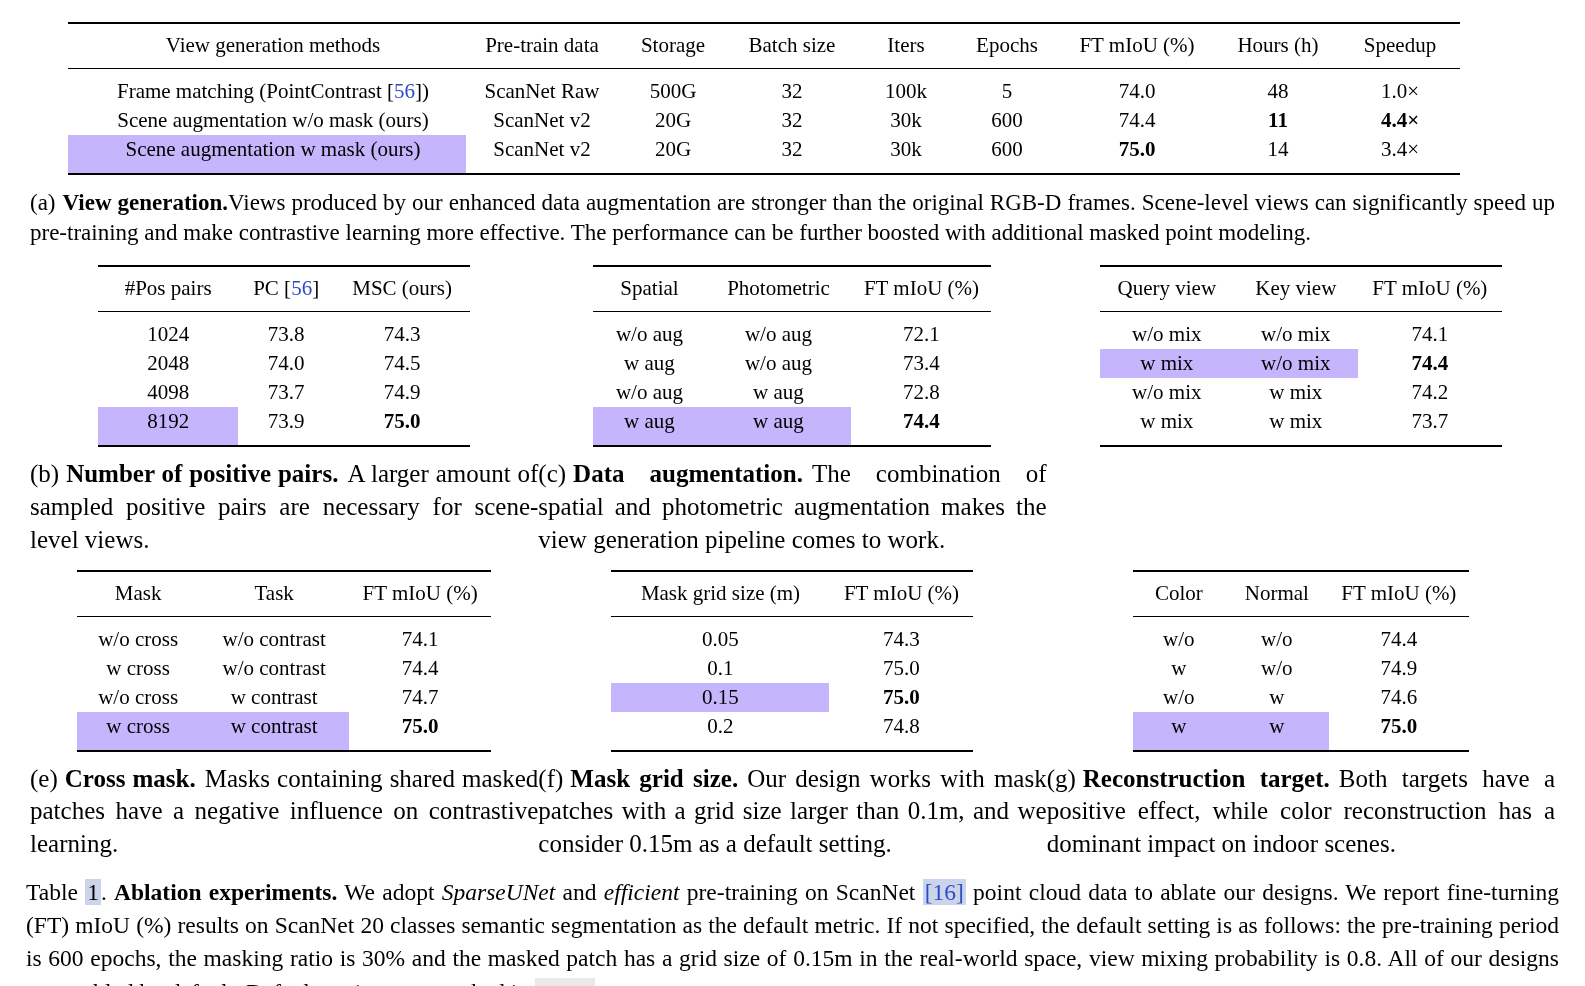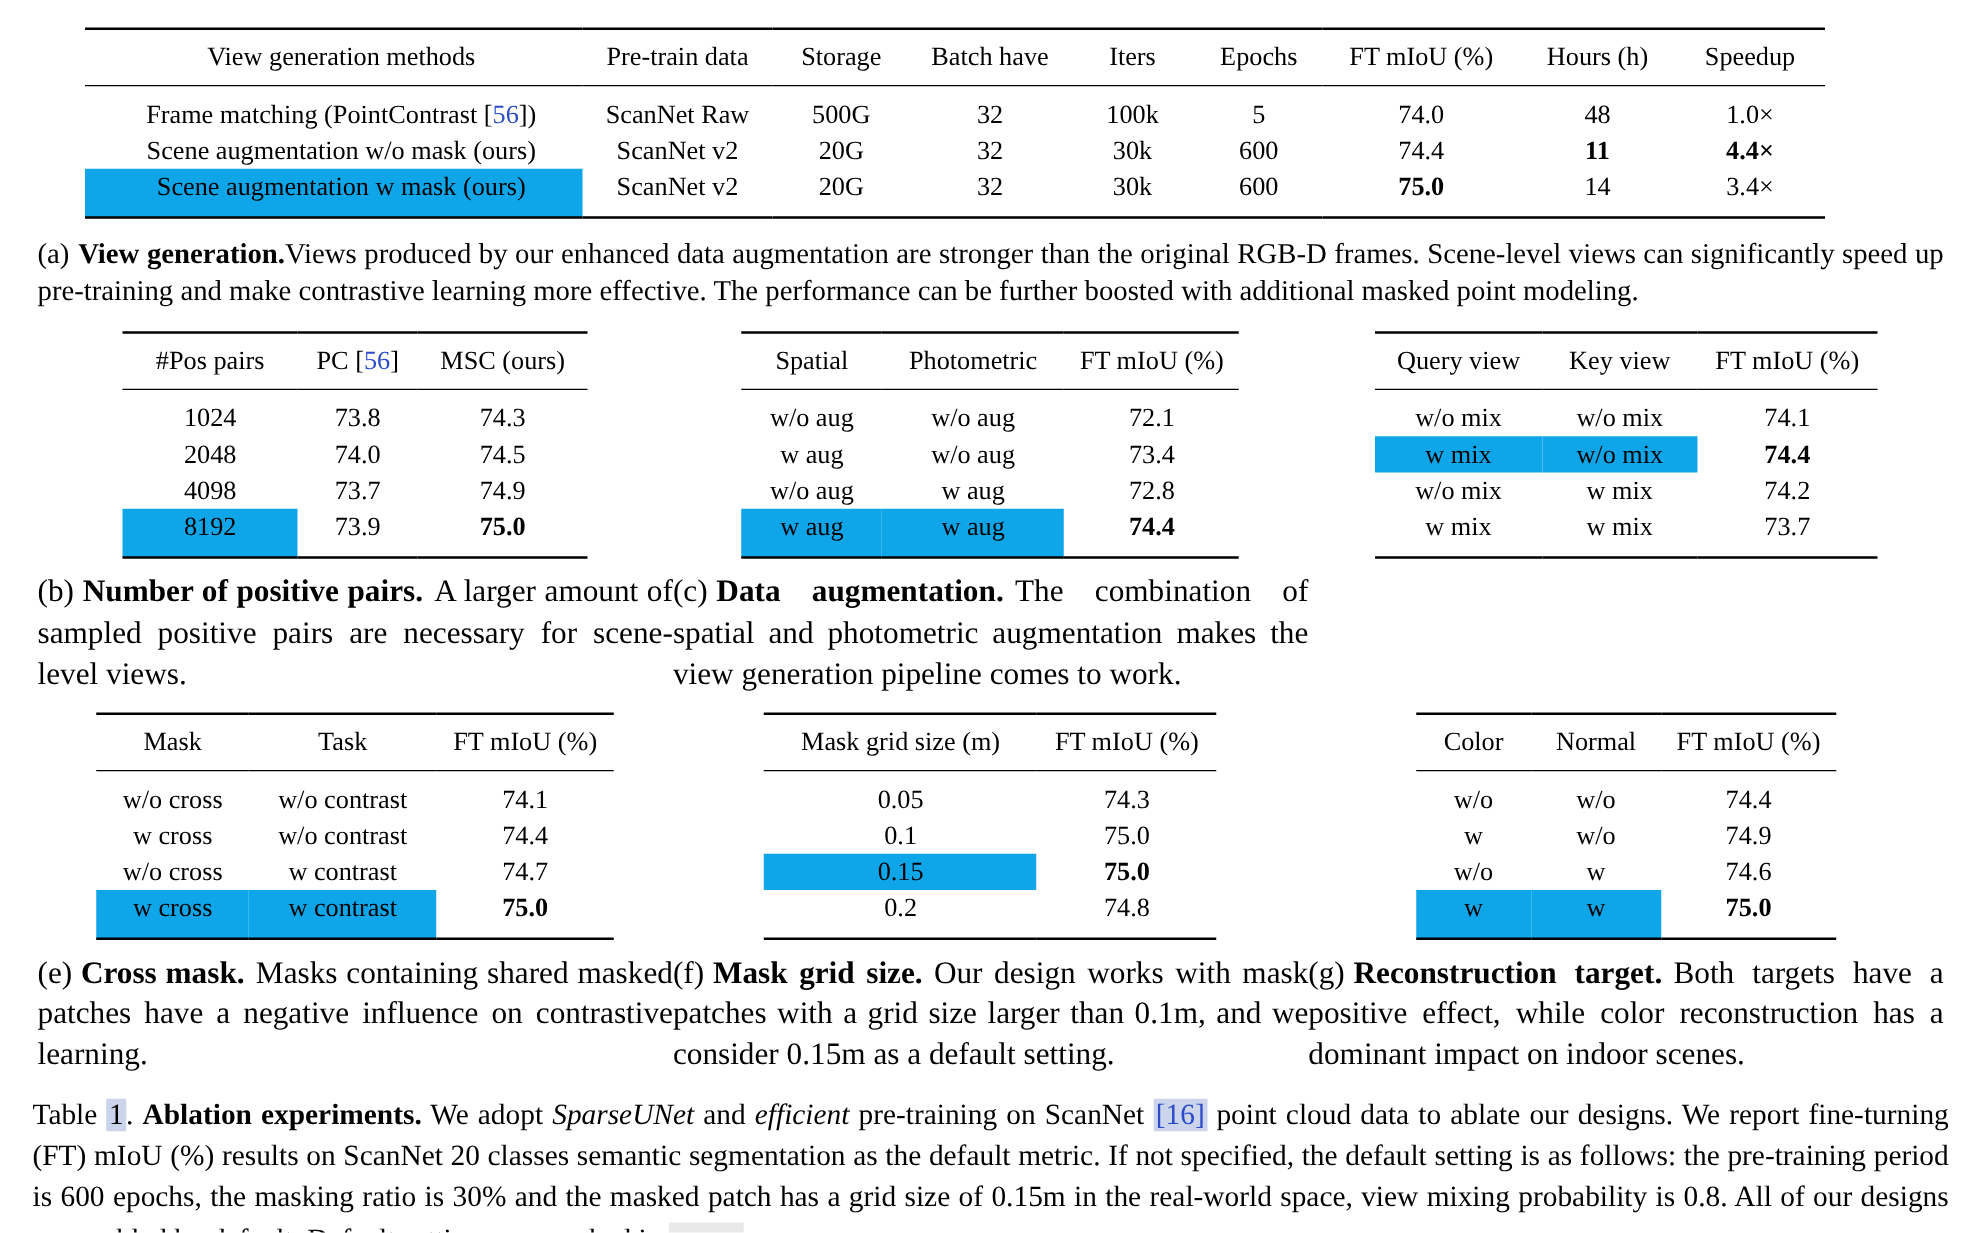--- a/index.html
+++ b/index.html
@@ -31,21 +31,21 @@
   }
   table.tbl td {
     text-align: center;
     height: 29px;
     padding: 0 4px;
     white-space: nowrap;
   }
   table.tbl tbody tr:first-child td { padding-top: 8px; }
   table.tbl tbody tr:last-child td { padding-bottom: 9px; }
   .b  { font-weight: bold; }
-  .hl { background: #0ea5e9; }
+  .hl { background: #c4b5fd; }
 
   
   table.tbl-a { width: 1392px; margin-left: 44px; }
   table.tbl-a th.left, table.tbl-a td.left { text-align: center; padding-left: 16px; }
 
   
   .sub table { margin: 0 auto; }
 
   
   .cap-a {
@@ -99,21 +99,21 @@
         <col style="width:102px">
       <col style="width:158px">
         <col style="width:124px">
         <col style="width:120px">
     </colgroup>
     <thead>
       <tr>
         <th class="left">View generation methods</th>
         <th>Pre-train data</th>
         <th>Storage</th>
-        <th>Batch have</th>
+        <th>Batch size</th>
         <th>Iters</th>
         <th>Epochs</th>
         <th>FT mIoU (%)</th>
         <th>Hours (h)</th>
         <th>Speedup</th>
       </tr>
     </thead>
     <tbody>
       <tr>
         <td class="left"><span>Frame matching (PointContrast [</span><span class="cite-num">56</span><span>])</span></td>

